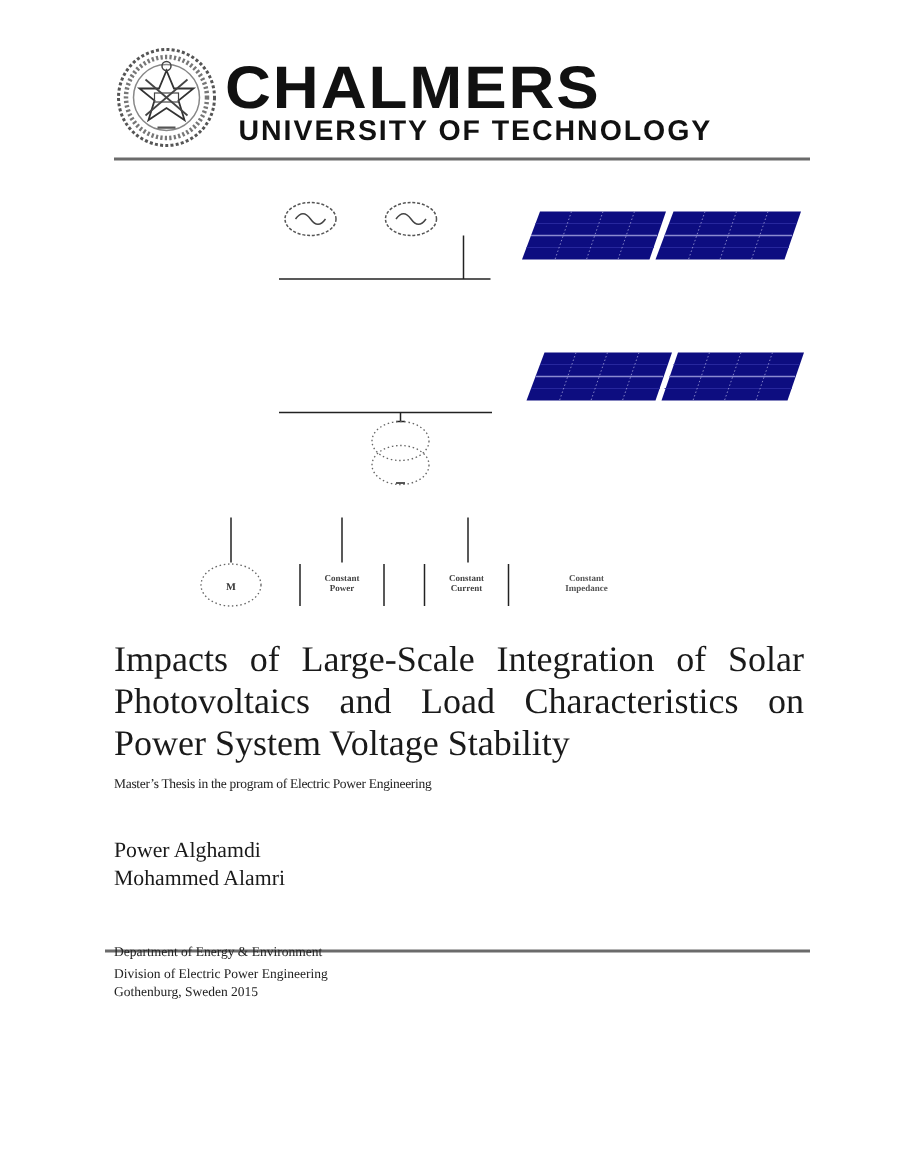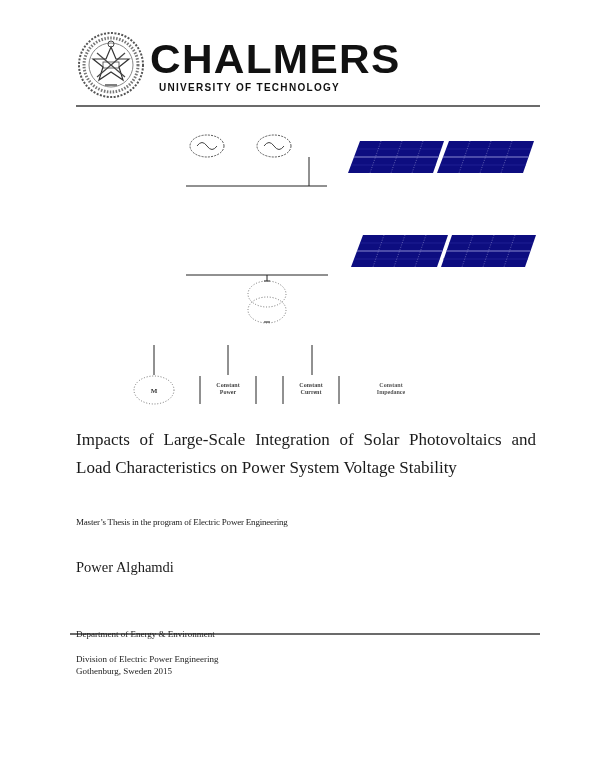--- a/index.html
+++ b/index.html
@@ -1,27 +1,27 @@
 <!DOCTYPE html>
 <html><head>
   <meta charset="utf-8">
   <style>
     html, body { margin: 0; padding: 0; background: #ffffff; }
     body { width: 600px; height: 776px; position: relative; overflow: hidden; font-family: "Liberation Serif", serif; color: #111; }
     .abs { position: absolute; }
     .seal { left: 77px; top: 31px; width: 68px; height: 68px; }
     .brand { left: 150px; top: 38px; font-family: "Liberation Sans", sans-serif; font-weight: bold; font-size: 40px; letter-spacing: 1.2px; line-height: 42px; color: #111; transform: scaleX(1.06); transform-origin: left top; }
-    .brand-sub { left: 159px; top: 80px; font-family: "Liberation Sans", sans-serif; font-weight: bold; font-size: 10px; letter-spacing: 1.3px; line-height: 15px; color: #111; }
+    .brand-sub { left: 159px; top: 80px; font-family: "Liberation Sans", sans-serif; font-weight: bold; font-size: 19px; letter-spacing: 1.3px; line-height: 15px; color: #111; }
     .rule { background: #6b6b6b; height: 2px; }
     .diagram { left: 0; top: 110px; width: 600px; height: 300px; }
-    .title { left: 76px; top: 426px; width: 460px; font-size: 17px; line-height: 28px; text-align: justify; text-align-last: left; color: #1a1a1a; }
+    .title { left: 76px; top: 426px; width: 460px; font-size: 24px; line-height: 28px; text-align: justify; text-align-last: left; color: #1a1a1a; }
     .subtitle { left: 76px; top: 517px; font-size: 9px; color: #222; letter-spacing: -0.2px; text-align: right; }
     .authors { left: 76px; top: 558px; font-size: 14.5px; line-height: 19px; color: #1a1a1a; }
     .footer { left: 76px; top: 628px; font-size: 9px; line-height: 12px; color: #222; }
-    .footer div.gap { margin-top: 13px; }
+    .footer div.gap { margin-top: 3px; }
     .footer div.caps { font-size: 9.5px; letter-spacing: 0.1px; }
   </style>
 </head>
 <body>
 
 <div class="abs seal">
   <svg width="68" height="68" viewBox="0 0 68 68">
     <circle cx="34" cy="34" r="32" fill="none" stroke="#555" stroke-width="2" stroke-dasharray="2 1.5"></circle>
     <circle cx="34" cy="34" r="27" fill="none" stroke="#777" stroke-width="3" stroke-dasharray="1.5 1.5"></circle>
     <circle cx="34" cy="34" r="22" fill="none" stroke="#888" stroke-width="1"></circle>
@@ -122,20 +122,21 @@
 
     <text x="391" y="387" font-family="Liberation Serif, serif" font-size="6" font-weight="bold" text-anchor="middle" fill="#555">Constant</text>
     <text x="391" y="394" font-family="Liberation Serif, serif" font-size="6" font-weight="bold" text-anchor="middle" fill="#555">Impedance</text>
   </svg>
 </div>
 
 <div class="abs title">Impacts of Large-Scale Integration of Solar Photovoltaics and Load Characteristics on Power System Voltage Stability</div>
 <div class="abs subtitle">Master’s Thesis in the program of Electric Power Engineering</div>
 <div class="abs authors">
   <div>Power Alghamdi</div>
+  <div>Mohammed Alamri</div>
 </div>
 
 <div class="abs rule" style="left:70px; top:633px; width:470px;"></div>
 <div class="abs footer">
   <div>Department of Energy &amp; Environment</div>
   <div class="gap">Division of Electric Power Engineering</div>
   <div>Gothenburg, Sweden 2015</div>
 </div>
 
 </body></html>

